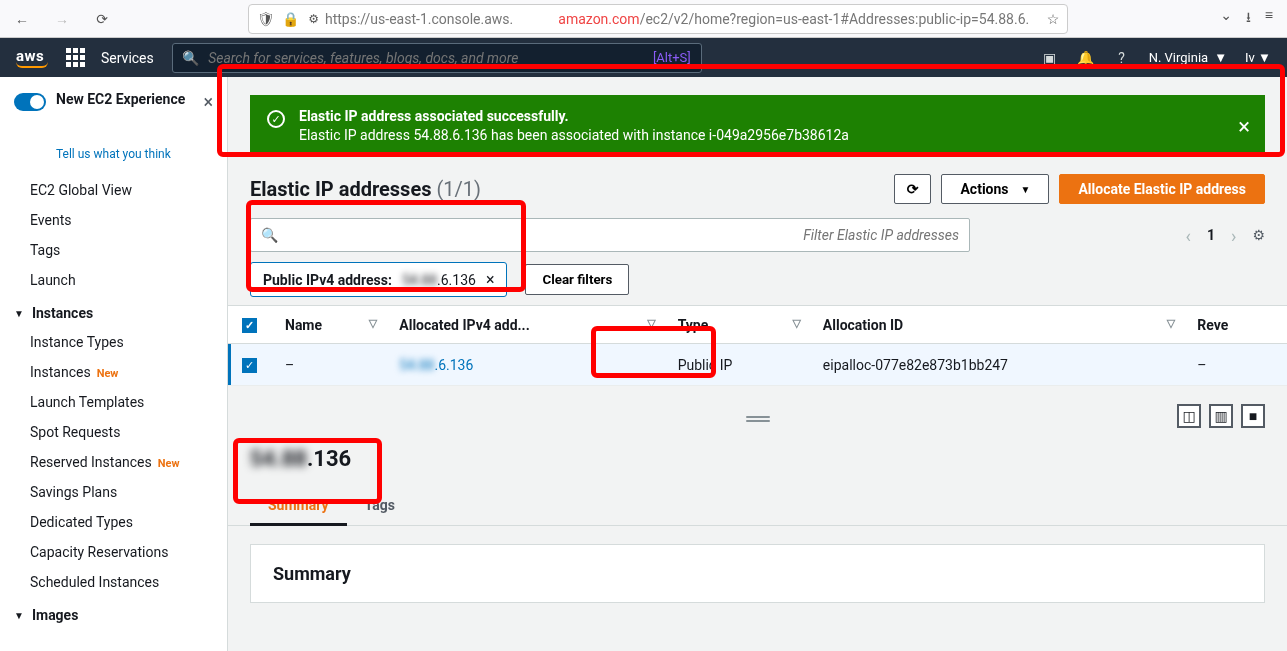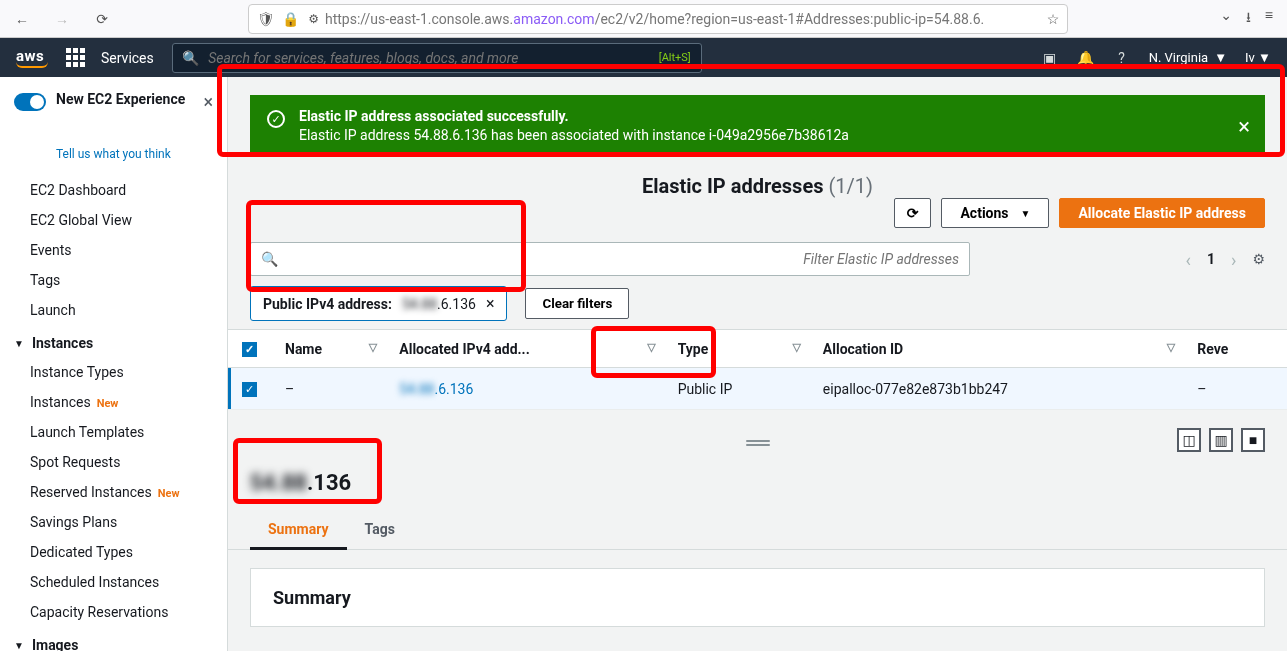--- a/index.html
+++ b/index.html
@@ -4,34 +4,34 @@
 <style>
 * { margin: 0; padding: 0; box-sizing: border-box; font-family: -apple-system, BlinkMacSystemFont, "Segoe UI", Roboto, Arial, sans-serif; }
 body { width: 1287px; height: 651px; background: #fff; overflow: hidden; font-size: 14px; color: #16191f; }
 
 
 .browser-bar { height: 38px; background: #f9f9fb; border-bottom: 1px solid #ccc; display: flex; align-items: center; padding: 0 8px; gap: 12px; }
 .nav-btn { width: 28px; height: 28px; display:flex; align-items:center; justify-content:center; color:#555; cursor:pointer; border-radius:4px; }
 .nav-btn.disabled { color: #bbb; }
 .url-bar { flex: 1; display:flex; align-items:center; gap:6px; background:#fff; border:1px solid #ccc; border-radius:4px; height:30px; padding:0 8px; margin:0 140px 0 120px; position:relative;}
 .url-text { flex:1; white-space:nowrap; overflow:hidden; color:#777; font-size:14px;}
-.url-text .dark { color:#8b5cf6; }
+.url-text .dark { color:#ef4444;margin-left:45px; }
 .browser-icons { display:flex; gap:14px; color:#555; margin-left:auto; padding-right:6px;}
 .lock-group { display:flex; gap:8px; align-items:center; color:#555;}
 
 
 .aws-nav { height: 39px; background: #232f3e; display:flex; align-items:center; padding:0 16px; gap:18px; color:#fff; position:relative;}
 .aws-logo { font-weight:bold; font-size:15px; color:#fff; letter-spacing:.5px;}
 .aws-logo .smile { display:block; width:32px; height:6px; border-bottom:2px solid #ff9900; border-radius:0 0 20px 20px; margin-top:-3px;}
 .services-btn { display:flex; align-items:center; gap:16px; cursor:pointer;}
 .grid-icon { display:grid; grid-template-columns:repeat(3,5px); grid-template-rows:repeat(3,5px); gap:2px;}
 .grid-icon span { background:#fff; width:5px; height:5px;}
 .aws-search { flex:0 0 530px; height:30px; background:#13202f; border:1px solid #5a6b7b; border-radius:3px; display:flex; align-items:center; padding:0 10px; gap:8px; color:#8a99a8;}
 .aws-search input { background:transparent; border:none; outline:none; color:#d5dbdb; flex:1; font-style:italic; font-size:14px;}
-.shortcut-hint { color:#84cc16; font-size:11px;margin-left:18px;}
+.shortcut-hint { color:#8b5cf6; font-size:13px;margin-left:18px;}
 .aws-right { margin-left:auto; display:flex; align-items:center; gap:18px;}
 .aws-icon { width:18px; height:18px; display:inline-flex; align-items:center; justify-content:center; color:#d5dbdb; cursor:pointer;}
 .region-sel { display:flex; align-items:flex-end; gap:6px; cursor:pointer; font-size:13px;}
 
 
 .main { display:flex; height: calc(651px - 38px - 39px); }
 .sidebar { width: 228px; border-right:1px solid #d5dbdb; padding: 14px 0 0 0; overflow:hidden; position:relative;}
 .new-exp { display:flex; align-items:flex-start; padding:0 14px 14px 14px; gap:10px;}
 .toggle { width:32px; height:18px; background:#0073bb; border-radius:10px; position:relative; flex-shrink:0; margin-top:2px;}
 .toggle::after { content:''; position:absolute; right:2px; top:2px; width:14px; height:14px; background:#fff; border-radius:50%;}
@@ -45,21 +45,21 @@
 
 .content { flex:1; background:#f2f3f3; overflow:auto; position:relative; padding:18px 22px 0 22px;}
 
 
 .notif { background:#1d8102; border:1px solid #1d8102; border-radius:0; padding:12px 44px 12px 48px; color:#fff; position:relative; margin-bottom:18px;}
 .notif-check { position:absolute; left:16px; top:14px; width:18px; height:18px; border:2px solid #fff; border-radius:50%; display:flex; align-items:center; justify-content:center; font-size:11px;}
 .notif-title { font-weight:bold; margin-bottom:3px;}
 .notif-close { position:absolute; right:14px; top:50%; transform:translateY(-50%); font-size:22px; cursor:pointer;}
 
 
-.page-header { display:flex; align-items:center; margin-bottom:14px;flex-direction:column;}
+.page-header { display:flex; align-items:center; margin-bottom:14px;}
 .page-title { font-size:20px; font-weight:bold;}
 .page-count { color:#687078; font-weight:normal;}
 .page-actions { margin-left:auto; display:flex; gap:10px;}
 .btn { background:#fff; border:1px solid #545b64; border-radius:2px; padding:6px 18px; font-weight:bold; cursor:pointer; display:inline-flex; align-items:center; gap:8px; font-size:14px;}
 .btn-refresh { padding:6px 12px;}
 .btn-primary { background:#ec7211; border-color:#ec7211; color:#fff;}
 .btn-dropdown::after { content:'▼'; font-size:10px; margin-left:4px;}
 
 
 .filter-row { display:flex; align-items:center; gap:14px; margin-bottom:10px;}
@@ -172,37 +172,36 @@
   <div class="sidebar">
     <div class="new-exp">
       <div class="toggle"></div>
       <div>
         <div class="new-exp-text">New EC2 Experience</div>
         <div class="new-exp-link">Tell us what you think</div>
       </div>
       <div class="close-x">×</div>
     </div>
     <div id="side-top">
-        <div class="side-item">EC2 Dashboard</div>
         <div class="side-item">EC2 Global View</div>
         <div class="side-item">Events</div>
         <div class="side-item">Tags</div>
         <div class="side-item">Launch</div>
       </div>
     <div class="side-header">Instances</div>
     <div id="side-instances">
         <div class="side-item">Instance Types</div>
         <div class="side-item">Instances<span class="badge-new">New</span></div>
         <div class="side-item">Launch Templates</div>
         <div class="side-item">Spot Requests</div>
         <div class="side-item">Reserved Instances<span class="badge-new">New</span></div>
         <div class="side-item">Savings Plans</div>
         <div class="side-item">Dedicated Types</div>
+        <div class="side-item">Capacity Reservations</div>
         <div class="side-item">Scheduled Instances</div>
-        <div class="side-item">Capacity Reservations</div>
       </div>
     <div class="side-header">Images</div>
   </div>
 
   <div class="content">
     <div class="notif">
       <div class="notif-check">✓</div>
       <div class="notif-title">Elastic IP address associated successfully.</div>
       <div>Elastic IP address 54.88.6.136 has been associated with instance i-049a2956e7b38612a</div>
       <div class="notif-close">×</div>

